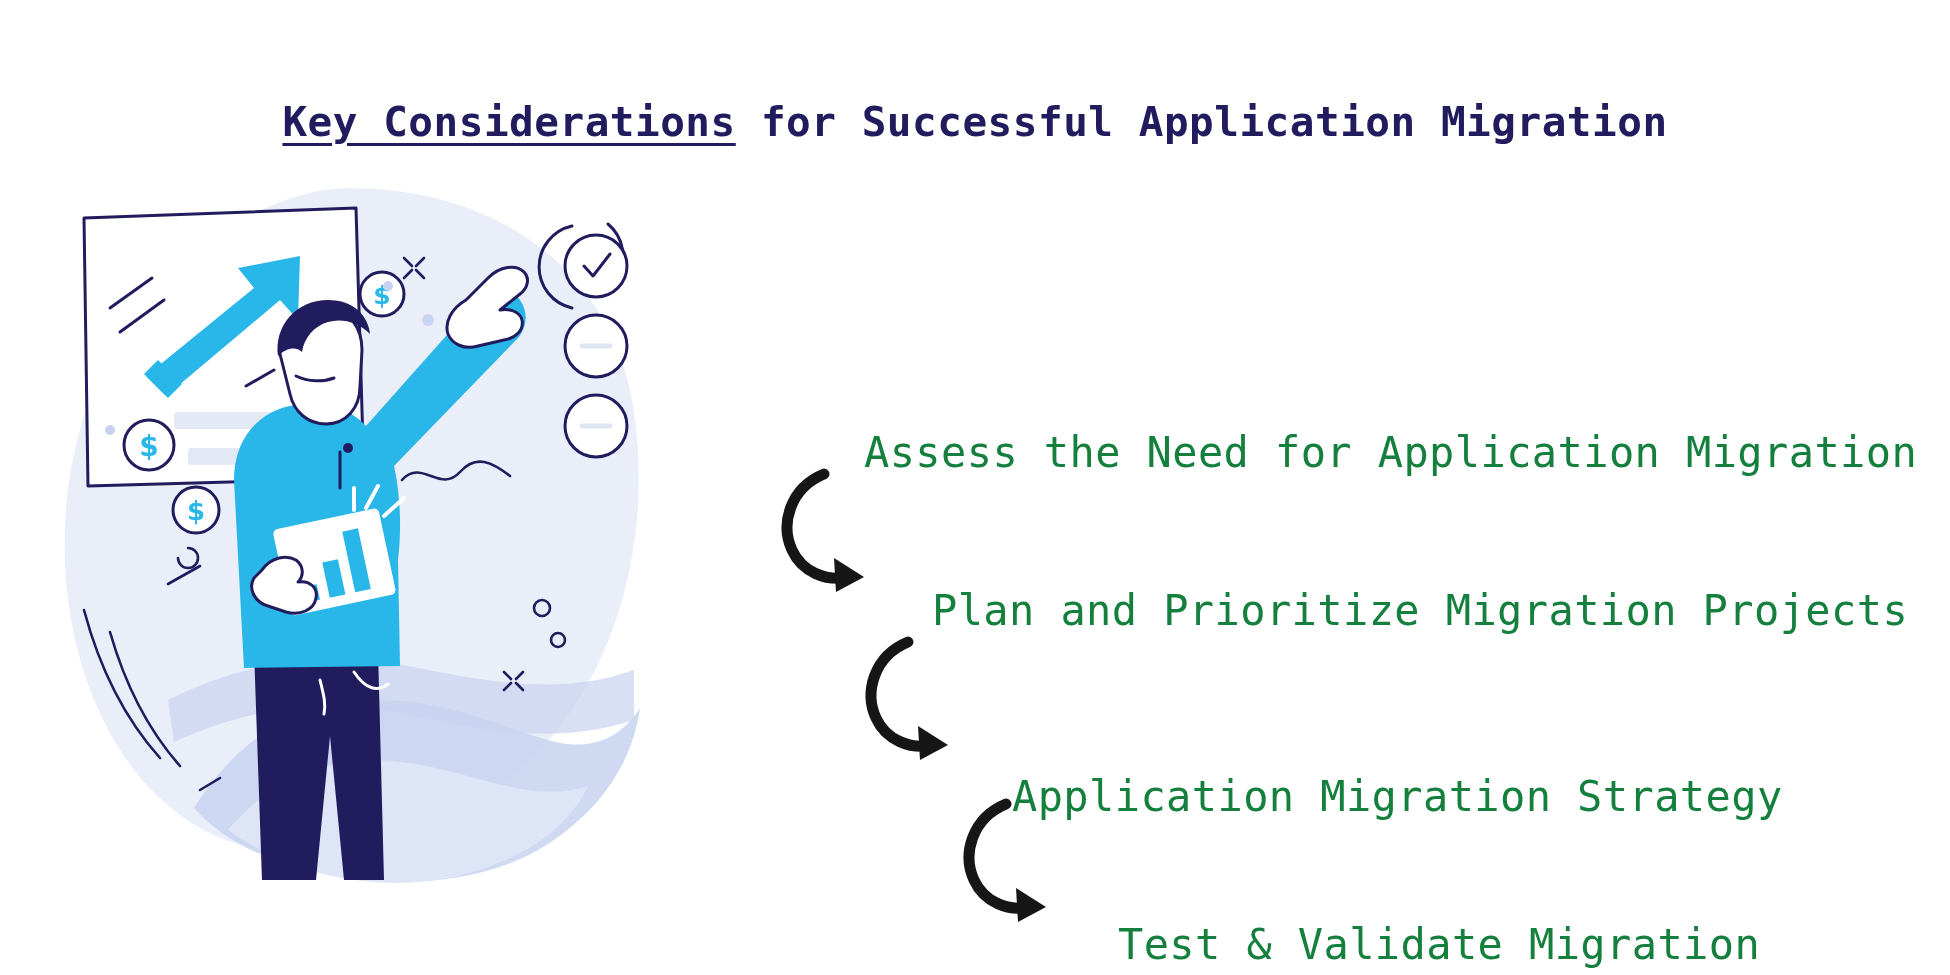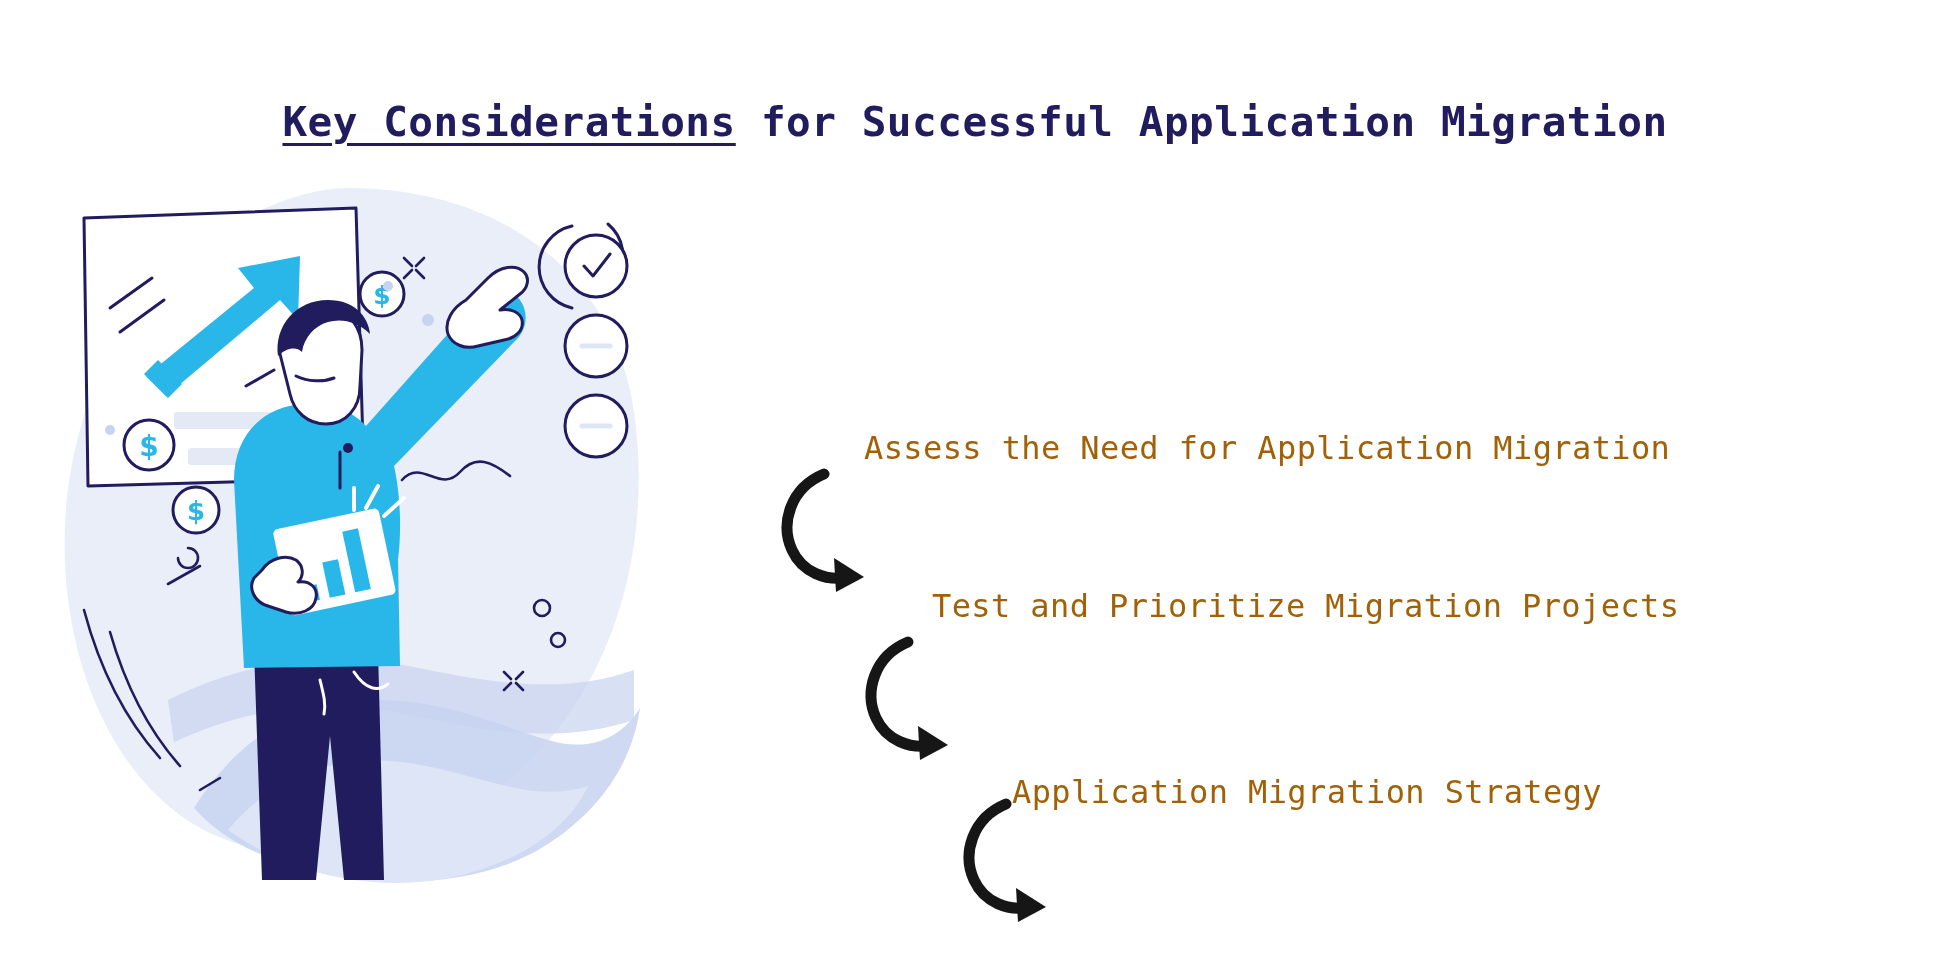--- a/index.html
+++ b/index.html
@@ -61,24 +61,24 @@
   .steps {
     position: absolute;
     left: 760px;
     top: 180px;
     width: 1160px;
     height: 720px;
   }
   .step-label {
     position: absolute;
     font-family: "DejaVu Sans Mono", monospace;
-    font-size: 32px;
+    font-size: 42px;
     font-weight: normal;
     letter-spacing: 0.4px;
-    color: #a16207;
+    color: #15803d;
     white-space: nowrap;
     line-height: 1;
   }
   .step-1 { left: 104px;  top: 252px; }
   .step-2 { left: 172px;  top: 410px; }
   .step-3 { left: 252px;  top: 596px; }
   .step-4 { left: 358px;  top: 744px; }
 
   .arrow-svg {
     position: absolute;
@@ -207,29 +207,30 @@
 
   <div class="steps">
 
     <div class="step-label step-1">Assess the Need for Application Migration</div>
 
     <svg class="arrow-svg arrow-1" width="120" height="130" viewBox="0 0 120 130" xmlns="http://www.w3.org/2000/svg">
       <path d="M52 12 C 18 26 8 62 20 88 C 30 110 54 120 78 115" fill="none" stroke="#161616" stroke-width="11" stroke-linecap="round"></path>
       <path d="M62 96 L 92 115 L 64 130 Z" fill="#161616"></path>
     </svg>
 
-    <div class="step-label step-2">Test and Prioritize Migration Projects</div>
+    <div class="step-label step-2">Plan and Prioritize Migration Projects</div>
 
     <svg class="arrow-svg arrow-2" width="120" height="130" viewBox="0 0 120 130" xmlns="http://www.w3.org/2000/svg">
       <path d="M52 12 C 18 26 8 62 20 88 C 30 110 54 120 78 115" fill="none" stroke="#161616" stroke-width="11" stroke-linecap="round"></path>
       <path d="M62 96 L 92 115 L 64 130 Z" fill="#161616"></path>
     </svg>
 
     <div class="step-label step-3">Application Migration Strategy</div>
 
     <svg class="arrow-svg arrow-3" width="120" height="130" viewBox="0 0 120 130" xmlns="http://www.w3.org/2000/svg">
       <path d="M52 12 C 18 26 8 62 20 88 C 30 110 54 120 78 115" fill="none" stroke="#161616" stroke-width="11" stroke-linecap="round"></path>
       <path d="M62 96 L 92 115 L 64 130 Z" fill="#161616"></path>
     </svg>
 
+    <div class="step-label step-4">Test &amp; Validate Migration</div>
   </div>
 
 </div>
 
 </body></html>

